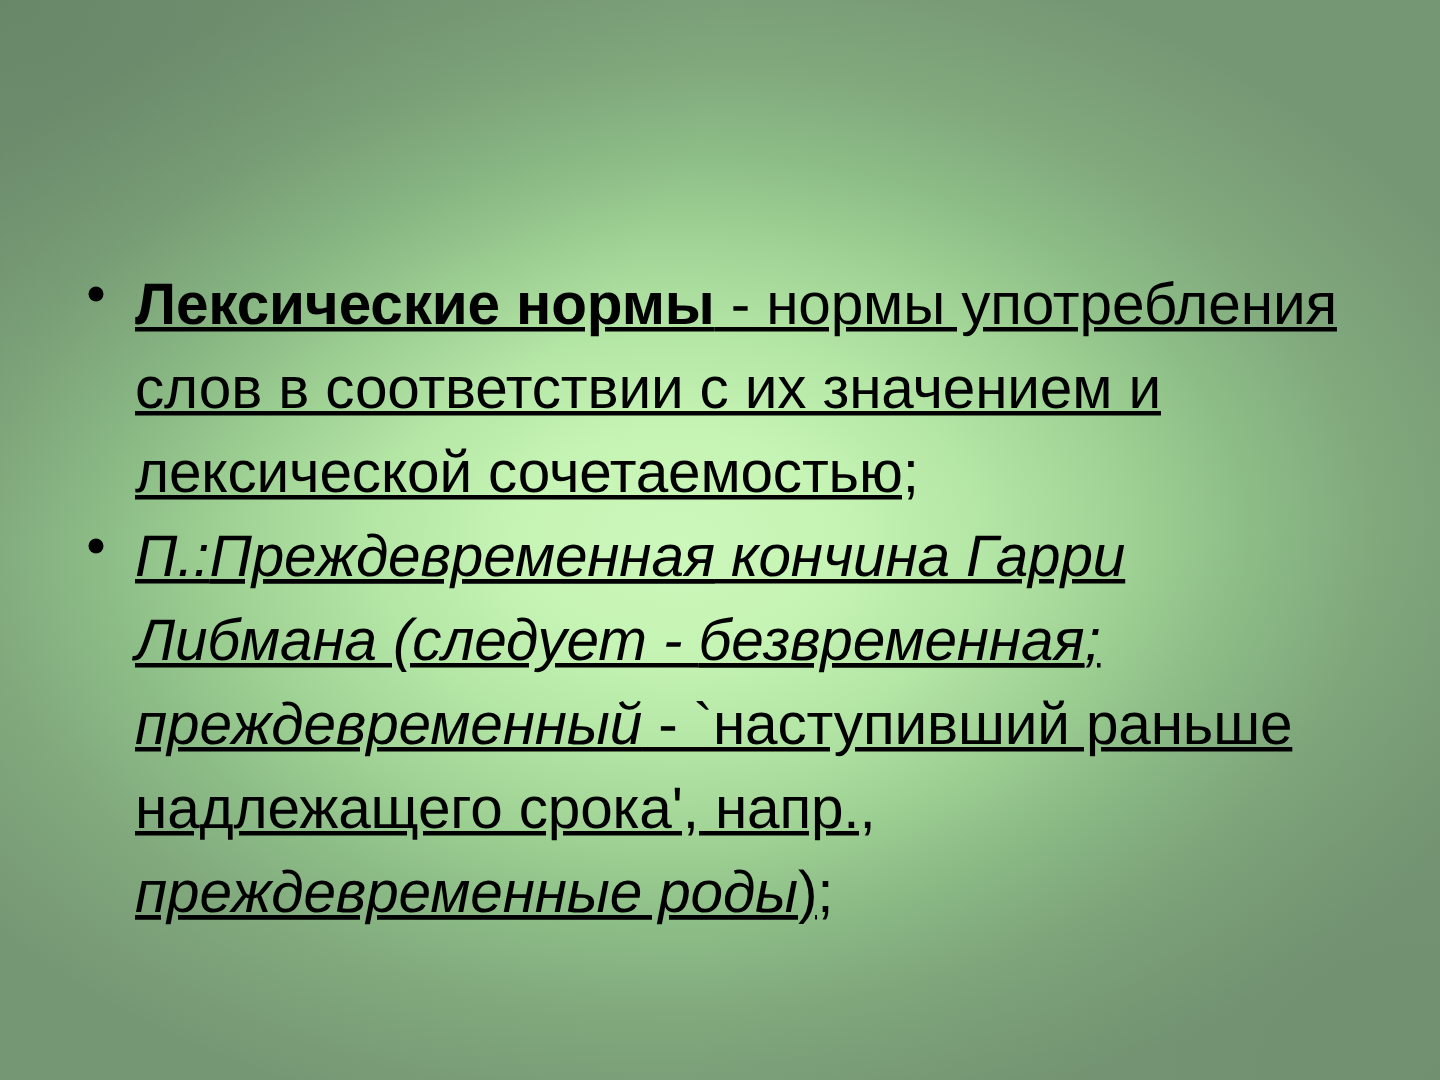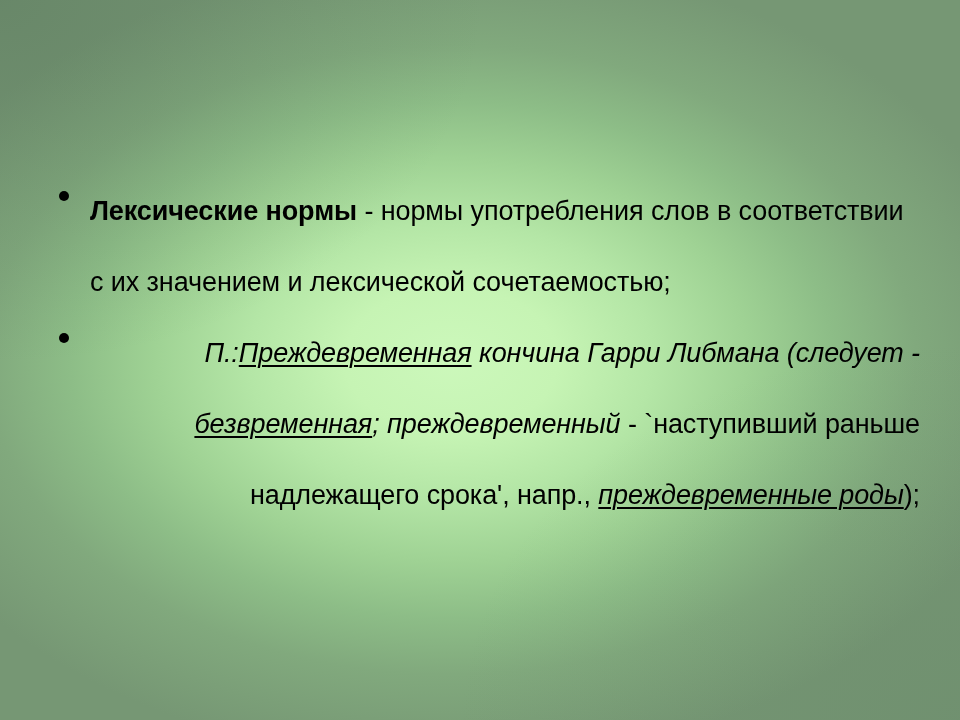--- a/index.html
+++ b/index.html
@@ -53,23 +53,24 @@
     top: 176px;
     width: 870px;
     z-index: 2;
   }
 
   .bullet-item {
     position: relative;
     padding-left: 40px;
     margin: 0 0 0 0;
     color: #000000;
-    font-size: 27px;
-    line-height: 71px;
+    font-size: 39px;
+    line-height: 56px;
     letter-spacing: -0.1px;
+    text-decoration: underline;
   }
 
   .bullet-item + .bullet-item {
     margin-top: 0px;
   }
 
   .bullet-dot {
     position: absolute;
     left: 9px;
     top: 15px;
@@ -81,21 +82,20 @@
 
   .b-text {
     display: block;
   }
 
   .bold { font-weight: bold; }
   .uline { text-decoration: underline; text-decoration-thickness: 2px; text-underline-offset: 3px; }
 
   .item2 {
     font-style: italic;
-    text-align: right;
   }
   .item2 .upright {
     font-style: normal;
   }
 </style>
 </head>
 <body>
 
 <div id="slide">
 

